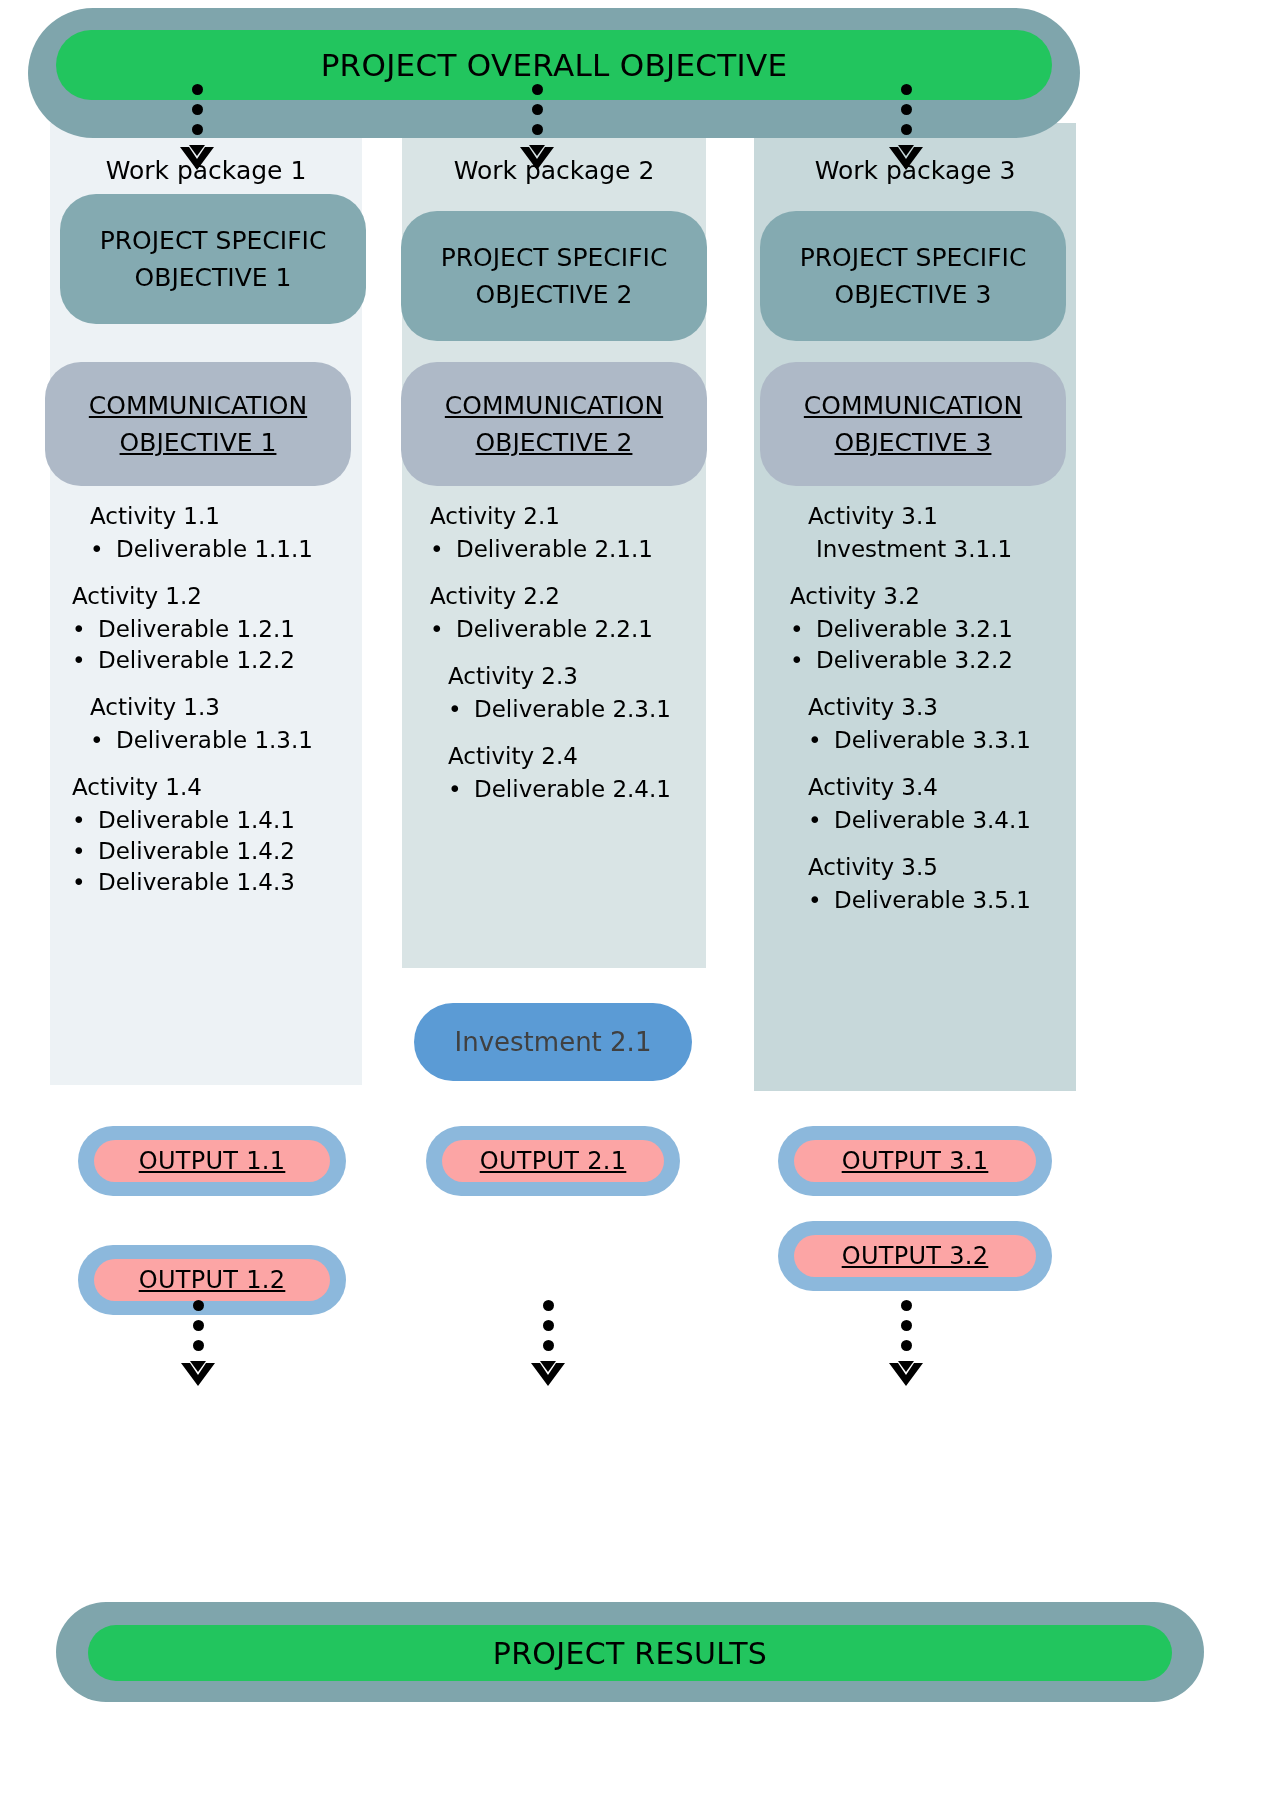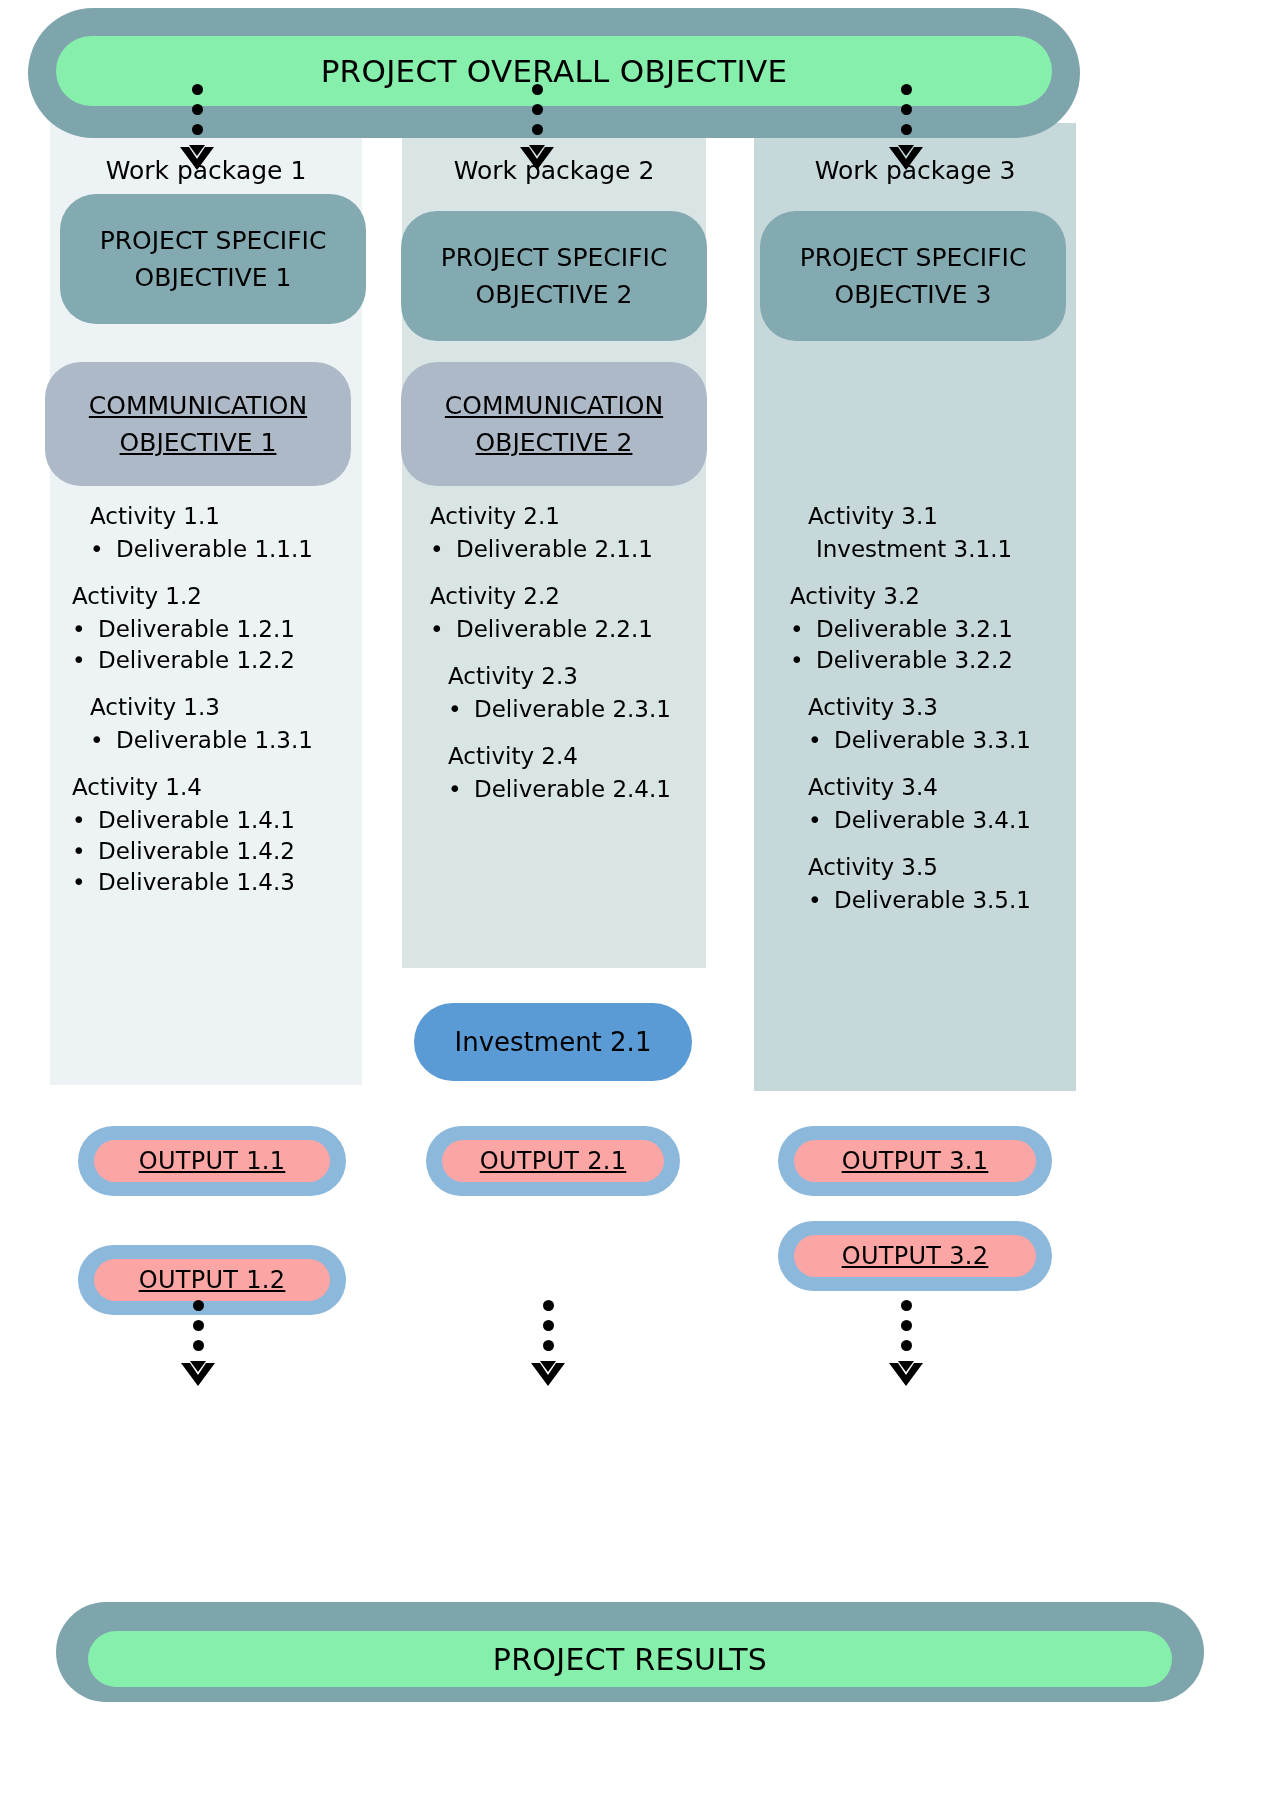--- a/index.html
+++ b/index.html
@@ -23,28 +23,27 @@
   .banner {
     position: absolute;
     box-sizing: border-box;
     border-radius: 999px;
     display: flex;
     align-items: center;
     justify-content: center;
   }
   .banner-inner {
     position: absolute;
-    background: #86efac;
+    background: #22c55e;
     border-radius: 999px;
     display: flex;
     align-items: center;
     justify-content: center;
     text-align: right;
     letter-spacing: 0.3px;
-    margin-top: 6px;
   }
   #top-banner {
     left: 28px;
     top: 8px;
     width: 1052px;
     height: 130px;
     background: #7FA5AC;
   }
   #top-banner-inner {
     left: 56px;
@@ -149,21 +148,21 @@
 
   
   #investment-box {
     position: absolute;
     left: 414px;
     top: 1003px;
     width: 278px;
     height: 78px;
     border-radius: 39px;
     background: #5B9BD5;
-    color: #000000;
+    color: #404040;
     font-size: 26px;
     display: flex;
     align-items: center;
     justify-content: center;
   }
 
   
   .output-box {
     position: absolute;
     box-sizing: border-box;
@@ -272,20 +271,21 @@
   <div class="wp-title" id="wp-title-1">Work package 1</div>
   <div class="wp-title" id="wp-title-2">Work package 2</div>
   <div class="wp-title" id="wp-title-3">Work package 3</div>
 
   <div class="obj-box obj-specific" id="obj-spec-1">PROJECT SPECIFIC OBJECTIVE 1</div>
   <div class="obj-box obj-specific" id="obj-spec-2">PROJECT SPECIFIC OBJECTIVE 2</div>
   <div class="obj-box obj-specific" id="obj-spec-3">PROJECT SPECIFIC OBJECTIVE 3</div>
 
   <div class="obj-box obj-comm" id="obj-comm-1">COMMUNICATION OBJECTIVE 1</div>
   <div class="obj-box obj-comm" id="obj-comm-2">COMMUNICATION OBJECTIVE 2</div>
+  <div class="obj-box obj-comm" id="obj-comm-3">COMMUNICATION OBJECTIVE 3</div>
 
   <div class="activity-list" id="act-list-1">
       <div class="activity-group">
         <div class="activity-name act-indent-1">Activity 1.1</div>
         <div class="deliverable-row dl-indent-1">
           <span class="bullet">•</span>
           <span>Deliverable 1.1.1</span>
         </div>
       </div>
       <div class="activity-group">

